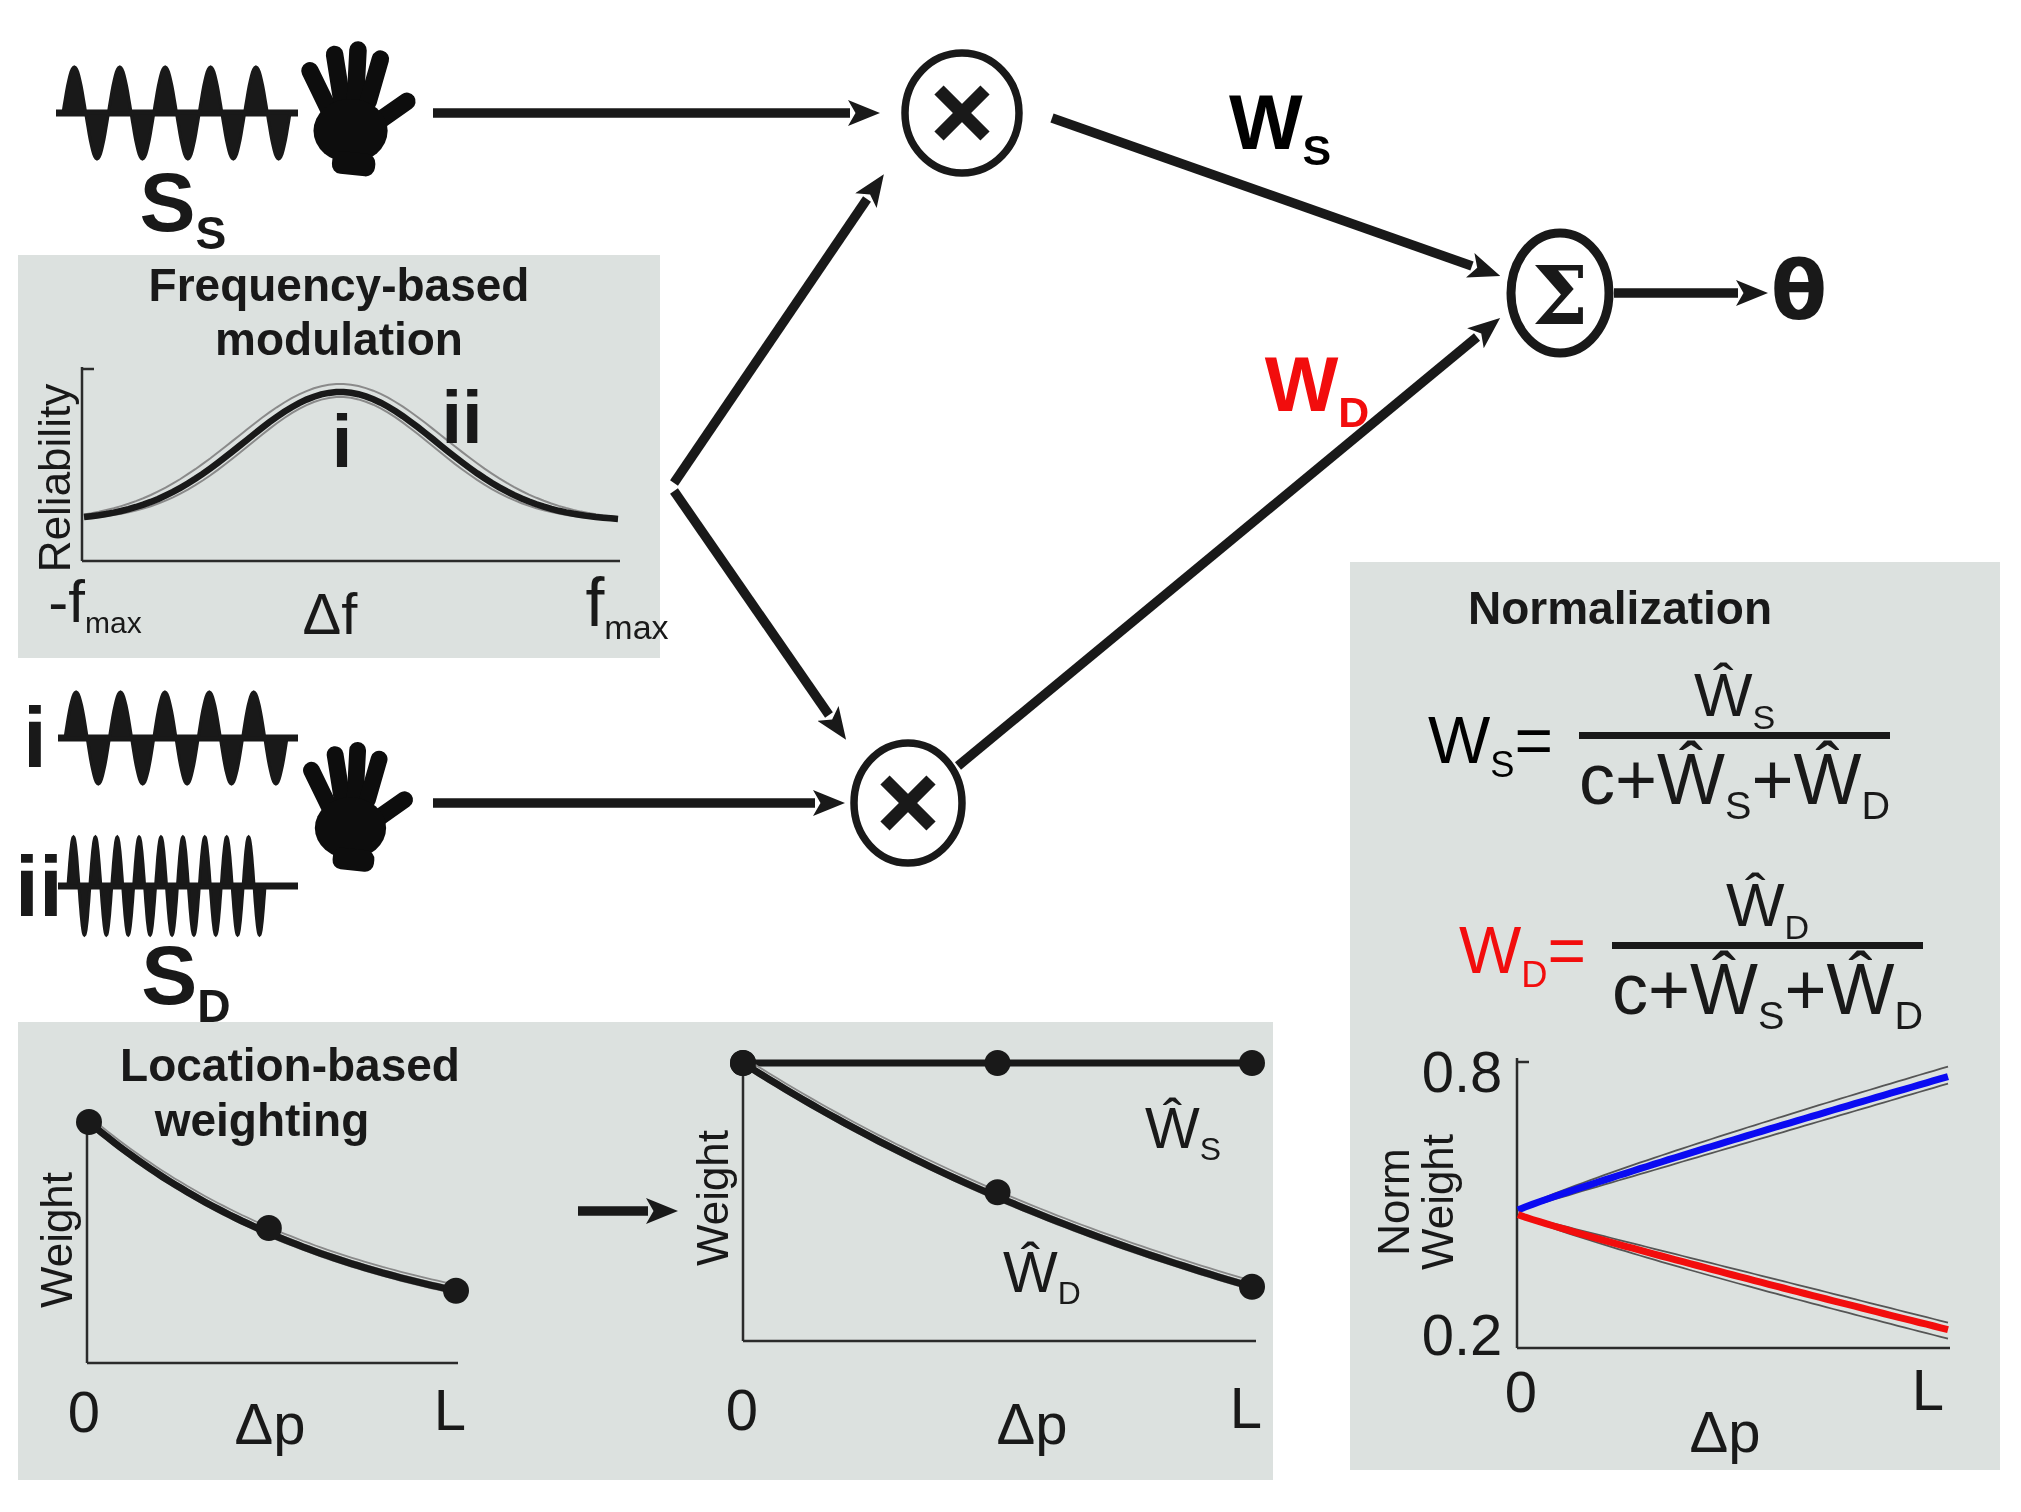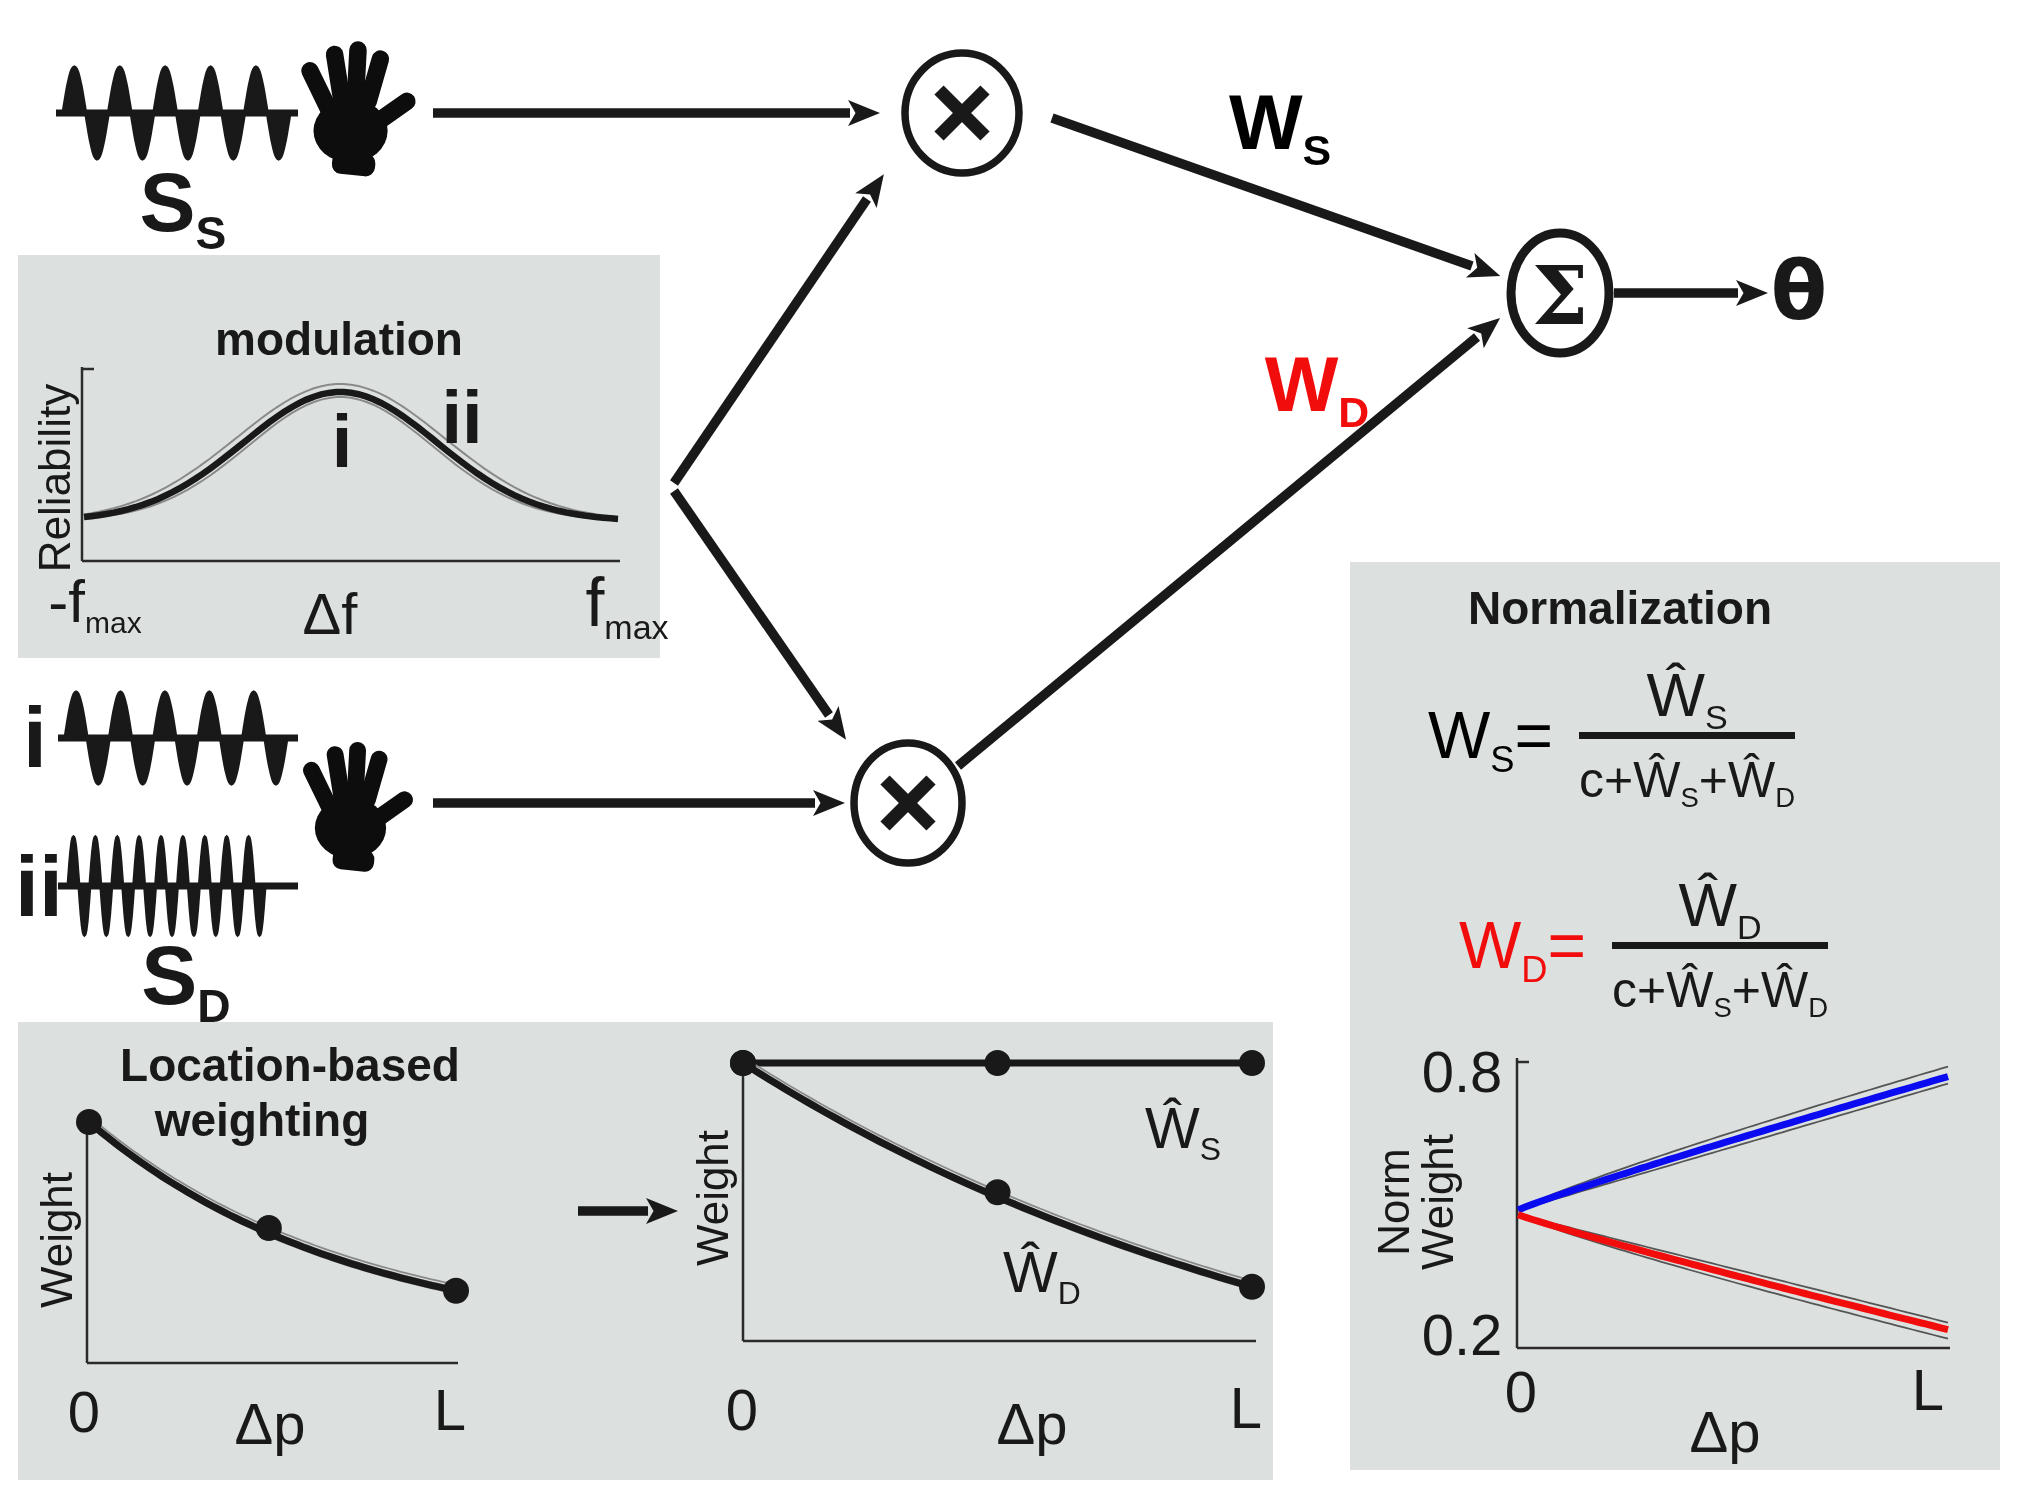--- a/index.html
+++ b/index.html
@@ -12,21 +12,21 @@
   .vlab{transform:translate(-50%,-50%) rotate(-90deg);}
   .b{font-weight:bold;}
   sub{font-size:0.55em;vertical-align:-0.38em;line-height:0;letter-spacing:0;}
   .blue{color:#000000;}
   .red{color:#f20d0d;margin-left:31px;}
   .eqrow{position:absolute;z-index:10;display:flex;align-items:center;gap:26px;}
   .eqlhs{font-size:66px;line-height:1;}
   .frac{display:flex;flex-direction:column;align-items:center;}
   .num{font-size:62px;line-height:1;padding-bottom:6px;text-align:center;}
   .fbar{height:7px;background:#191919;align-self:stretch;}
-  .den{font-size:50px;line-height:1;padding-top:16px;text-align:center;}
+  .den{font-size:72px;line-height:1;padding-top:4px;text-align:center;}
   .title-c{text-align:center;transform:translateX(-50%);}
 </style>
 </head>
 <body>
 
 <div id="fig">
 
   <div class="panel" style="left:18px;top:255px;width:642px;height:403px;"></div>
   <div class="panel" style="left:18px;top:1022px;width:1255px;height:458px;"></div>
   <div class="panel" style="left:1350px;top:562px;width:650px;height:908px;"></div>
@@ -139,20 +139,21 @@
   <div class="t ctr b" style="left:183px;top:202px;font-size:84px;"><span>S</span><sub>S</sub></div>
   <div class="t ctr b" style="left:35px;top:737px;font-size:86px;"><span>i</span></div>
   <div class="t ctr b" style="left:39px;top:886px;font-size:86px;"><span>ii</span></div>
   <div class="t ctr b" style="left:186px;top:975px;font-size:84px;"><span>S</span><sub>D</sub></div>
 
   <div class="t ctr b blue" style="left:1280px;top:122px;font-size:78px;"><span>W</span><sub>S</sub></div>
   <div class="t ctr b red" style="left:1286px;top:384px;font-size:78px;"><span>W</span><sub>D</sub></div>
   <div class="t ctr" style="left:1560px;top:296px;font-size:80px;font-weight:bold;font-family:'DejaVu Serif','Liberation Serif',serif;"><span>Σ</span></div>
   <div class="t ctr b" style="left:1799px;top:291px;font-size:82px;font-family:'DejaVu Sans',sans-serif;"><span>θ</span></div>
 
+  <div class="t title-c b" style="left:339px;top:262px;font-size:46px;"><span>Frequency-based</span></div>
   <div class="t title-c b" style="left:339px;top:316px;font-size:46px;"><span>modulation</span></div>
   <div class="t vlab" style="left:55px;top:478px;font-size:44px;"><span>Reliability</span></div>
   <div class="t ctr b" style="left:342px;top:442px;font-size:74px;"><span>i</span></div>
   <div class="t ctr b" style="left:462px;top:418px;font-size:74px;"><span>ii</span></div>
   <div class="t ctr" style="left:95px;top:602px;font-size:60px;"><span>-f</span><sub style="font-size:0.5em;">max</sub></div>
   <div class="t ctr" style="left:330px;top:614px;font-size:58px;"><span>Δf</span></div>
   <div class="t ctr" style="left:627px;top:602px;font-size:68px;"><span>f</span><sub style="font-size:0.5em;">max</sub></div>
 
   <div class="t title-c b" style="left:262px;top:1042px;font-size:46px;margin-left:28px;"><span>Location-based</span></div>
   <div class="t title-c b" style="left:262px;top:1097px;font-size:46px;"><span>weighting</span></div>

